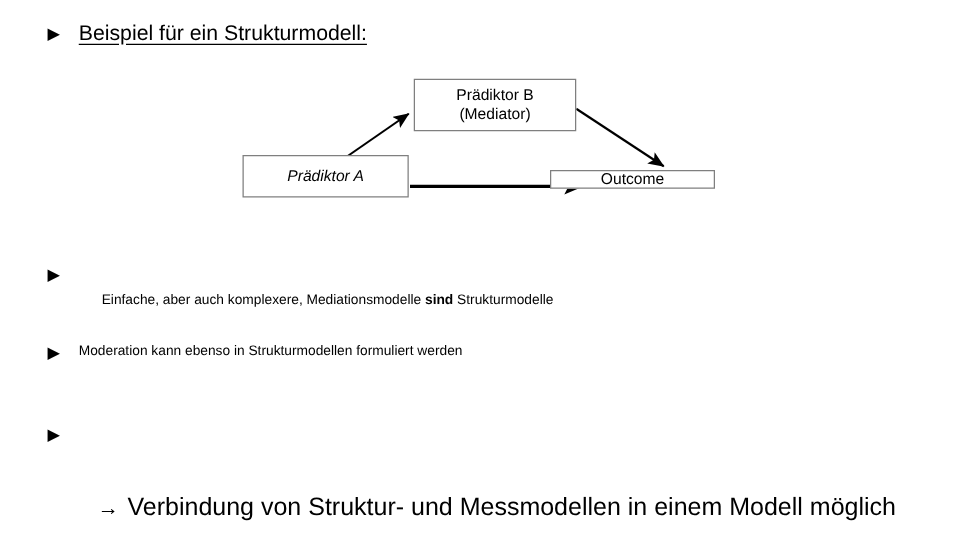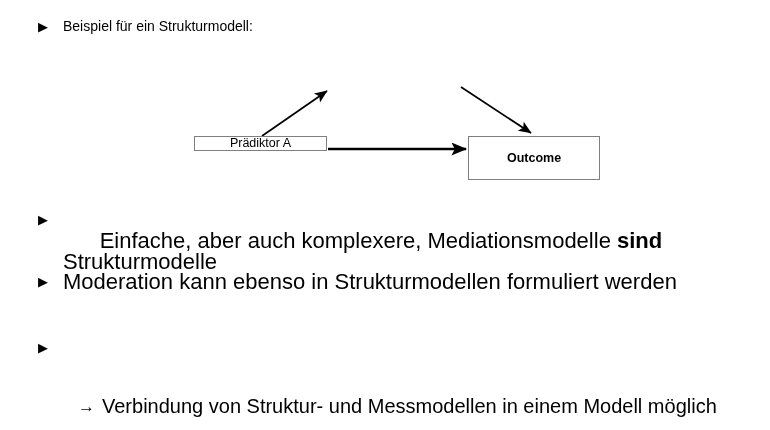--- a/index.html
+++ b/index.html
@@ -26,31 +26,32 @@
   .bullet-marker {
     width: 14px;
     flex: 0 0 14px;
     color: #000000;
     font-size: 13px;
     line-height: 21px;
     margin-right: 11px;
     text-align: left;
   }
   .bullet-text {
-    font-size: 22px;
+    font-size: 11px;
     line-height: 21px;
     color: #000000;
     white-space: pre-wrap;
   }
   .heading-row {
     left: 38px;
     top: 16px;
   }
   .heading-row .bullet-text {
-    font-size: 14px;
+    font-size: 17px;
+    text-decoration: underline;
     text-underline-offset: 3px;
   }
 
   .row-1 { left: 38px; top: 209px; }
   .row-2 { left: 38px; top: 271px; }
   .row-3 { left: 38px; top: 337px; width: 700px; }
 
   .bullet-text.wrapping { max-width: 640px; }
 
   .sub-row {
@@ -96,30 +97,30 @@
     z-index: 2;
   }
   #node-b {
     left: 331px;
     top: 63px;
     width: 130px;
     height: 42px;
   }
   #node-a {
     left: 194px;
-    top: 136px;
+    top: 124px;
     width: 133px;
-    height: 15px;
+    height: 34px;
+    font-style: italic;
   }
   #node-outcome {
-    left: 468px;
+    left: 440px;
     top: 136px;
     width: 132px;
-    height: 44px;
-    font-weight: bold;
+    height: 15px;
   }
   #edges {
     position: absolute;
     left: 0;
     top: 0;
     width: 770px;
     height: 200px;
     z-index: 1;
   }
 </style>
@@ -145,20 +146,24 @@
         </marker>
       </defs>
 
       <line x1="262" y1="136" x2="327" y2="91" stroke="#000000" stroke-width="1.7" marker-end="url(#arrowThin)"></line>
 
       <line x1="461" y1="87" x2="531" y2="133" stroke="#000000" stroke-width="1.7" marker-end="url(#arrowThin)"></line>
 
       <line x1="328" y1="149" x2="466" y2="149" stroke="#000000" stroke-width="2.6" marker-end="url(#arrowThick)"></line>
     </svg>
 
+    <div class="node" id="node-b">
+      <span>Prädiktor B</span>
+      <span>(Mediator)</span>
+    </div>
 
     <div class="node" id="node-a">
       <span>Prädiktor A</span>
     </div>
 
     <div class="node" id="node-outcome">
       <span>Outcome</span>
     </div>
 
   </div>

